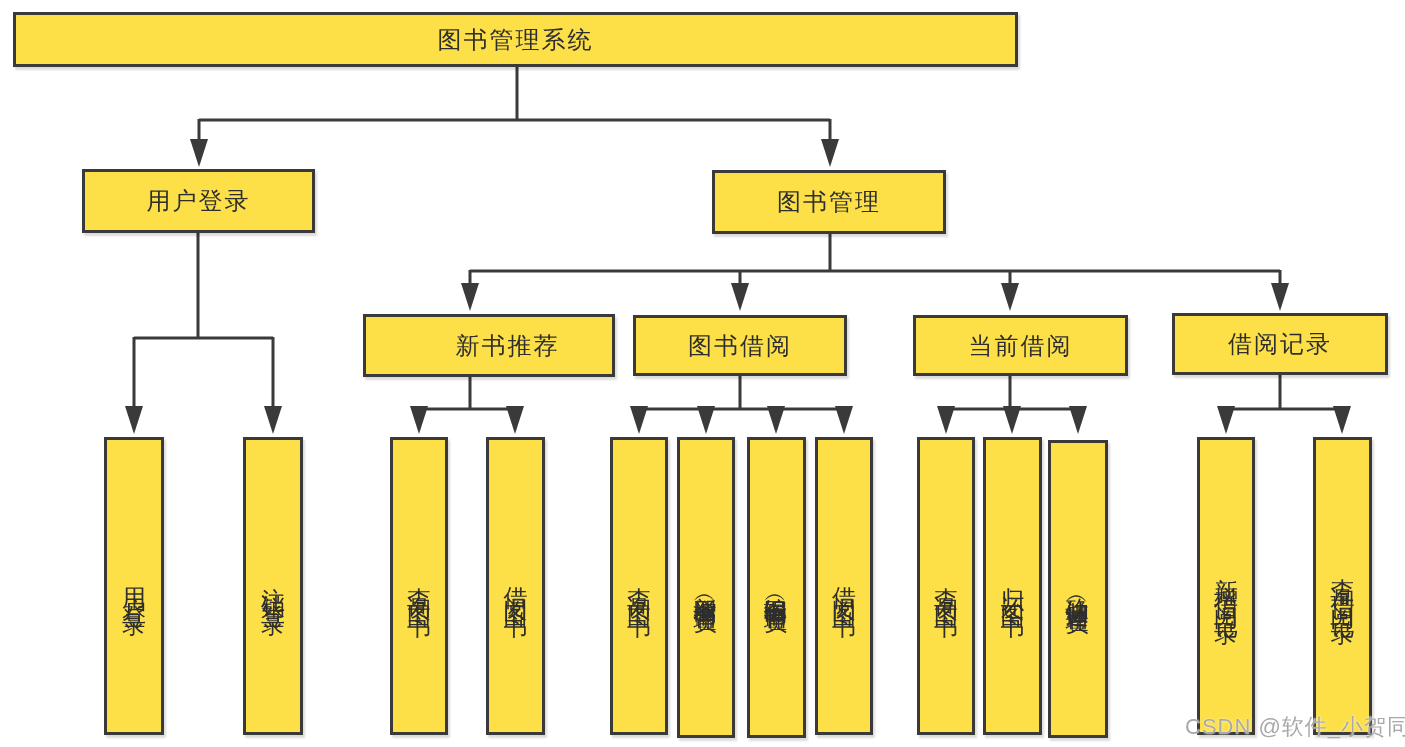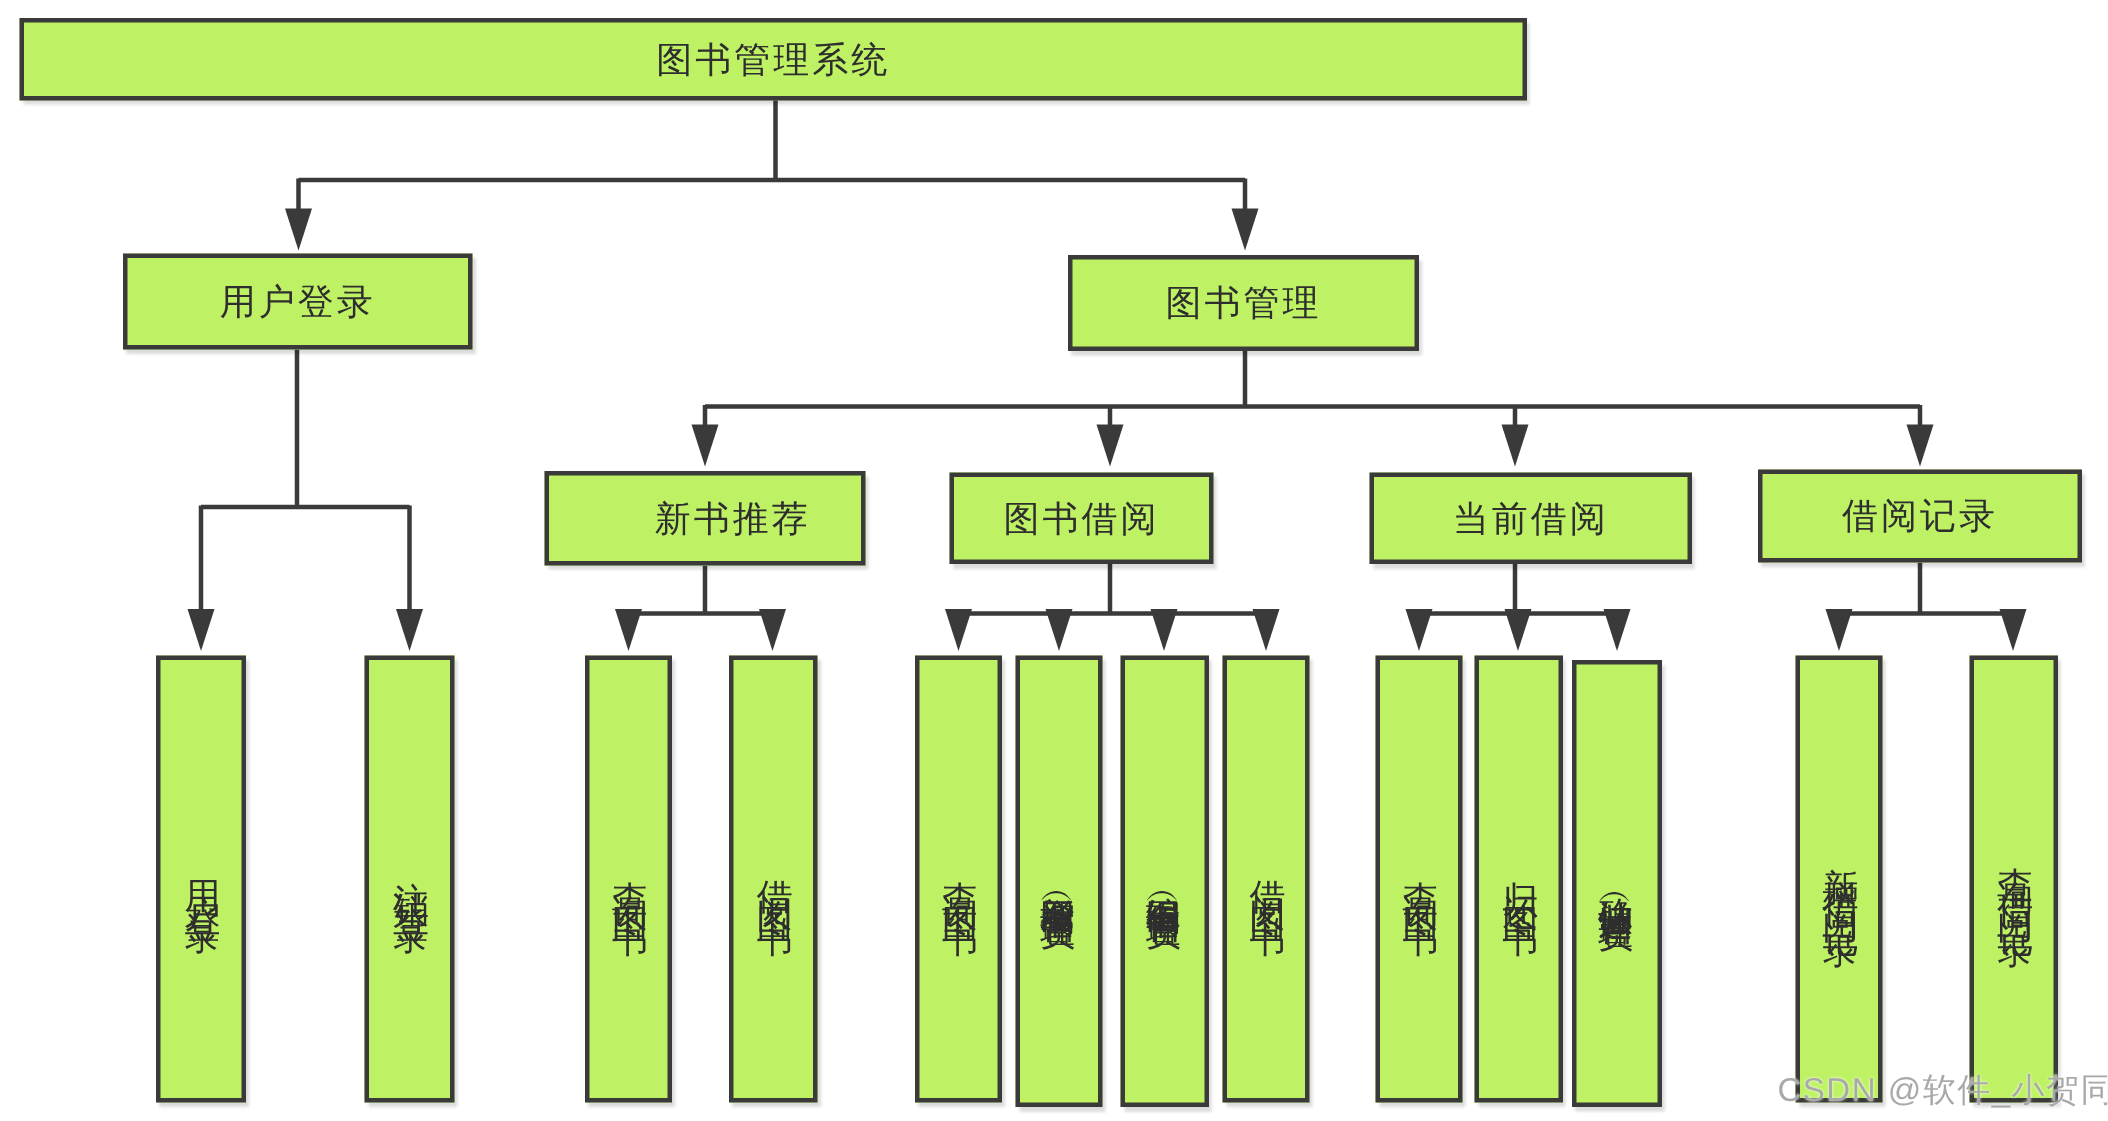--- a/index.html
+++ b/index.html
@@ -17,21 +17,21 @@
   }
   .connectors {
     position: absolute;
     left: 0; top: 0;
     width: 1405px;
     height: 747px;
   }
   .box {
     position: absolute;
     box-sizing: border-box;
-    background: #bef264;
+    background: #fde047;
     border: 3px solid #3a3a3a;
     box-shadow: 2px 3px 2px rgba(0,0,0,0.14);
     display: flex;
     align-items: center;
     justify-content: center;
     color: #2e2e2e;
     font-size: 24px;
     letter-spacing: 2px;
     white-space: nowrap;
   }
@@ -100,24 +100,24 @@
     <span>图书管理系统</span>
   </div>
 
   <div class="box" style="left:82px; top:169px; width:233px; height:64px;">
     <span>用户登录</span>
   </div>
   <div class="box" style="left:712px; top:170px; width:234px; height:64px;">
     <span>图书管理</span>
   </div>
 
-  <div class="box" style="left:363px; top:314px; width:214px; height:63px;padding-left:37px;">
+  <div class="box" style="left:363px; top:314px; width:252px; height:63px;padding-left:37px;">
     <span>新书推荐</span>
   </div>
-  <div class="box" style="left:633px; top:315px; width:176px; height:61px;font-family:Liberation Mono, monospace;">
+  <div class="box" style="left:633px; top:315px; width:214px; height:61px;font-family:Liberation Mono, monospace;">
     <span>图书借阅</span>
   </div>
   <div class="box" style="left:903px; top:315px; width:215px; height:61px;margin-left:10px;">
     <span>当前借阅</span>
   </div>
   <div class="box" style="left:1172px; top:313px; width:216px; height:62px;">
     <span>借阅记录</span>
   </div>
 
   <div class="box vbox" style="left:104px; top:437px; width:60px; height:298px;">

